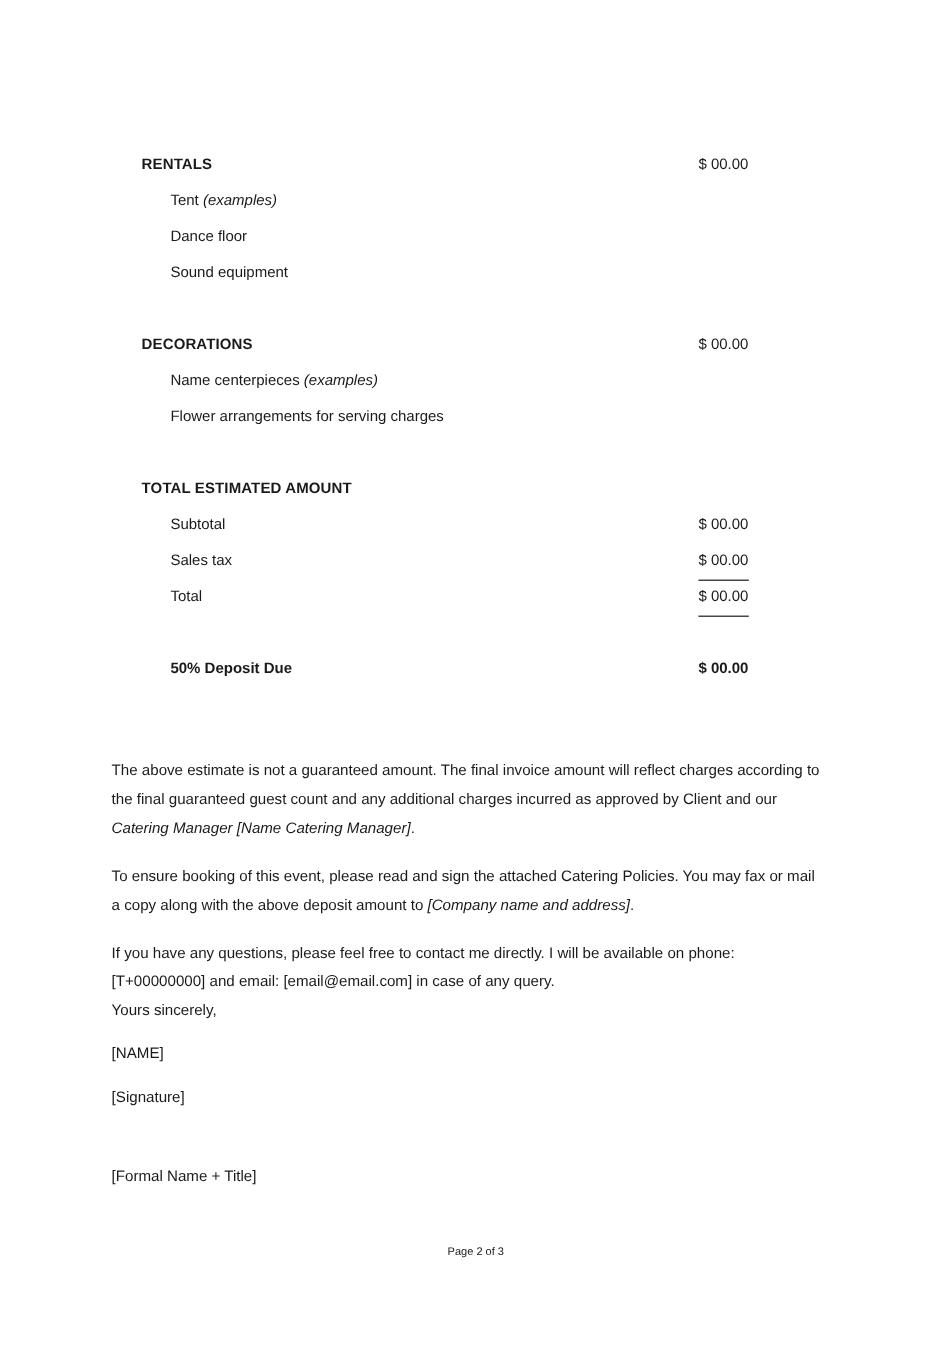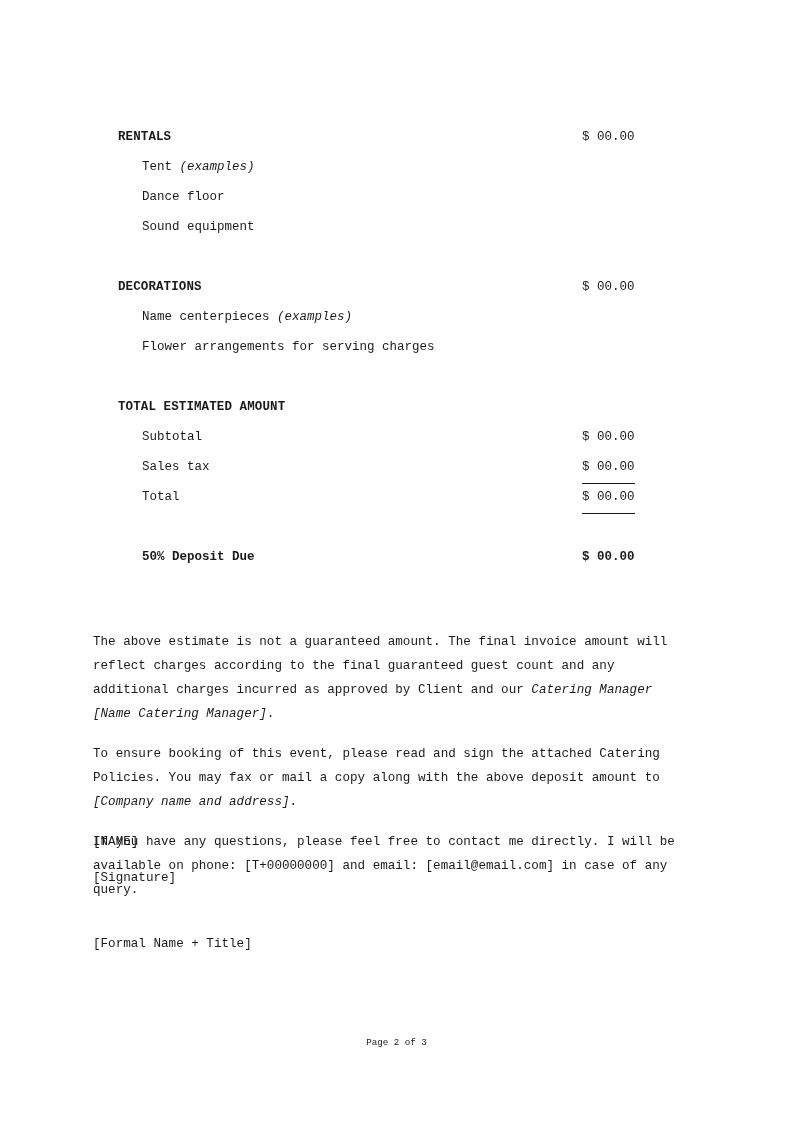--- a/index.html
+++ b/index.html
@@ -16,21 +16,20 @@
     color: #1a1a1a;
     -webkit-font-smoothing: antialiased;
   }
 
   .page {
     position: relative;
     width: 793px;
     height: 1122px;
     background: #ffffff;
     overflow: hidden;
-    font-family: Liberation Mono, monospace;
   }
 
   
   .estimate {
     position: absolute;
     left: 93px;
     top: 122px;
     width: 589px;
   }
 
@@ -217,20 +216,21 @@
     <p><span>The above estimate is not a guaranteed amount. The final invoice amount will reflect charges according to the final guaranteed guest count and any additional charges incurred as approved by Client and our </span><em>Catering Manager [Name Catering Manager]</em><span>.</span></p>
 
     <p><span>To ensure booking of this event, please read and sign the attached Catering Policies. You may fax or mail a copy along with the above deposit amount to </span><em>[Company name and address]</em><span>.</span></p>
 
     <p>If you have any questions, please feel free to contact me directly. I will be available on phone: [T+00000000] and email: [email@email.com] in case of any query.</p>
 
 
   </div>
 
   <div class="signature">
+    <div class="sig-line">Yours sincerely,</div>
     <div class="sig-line">[NAME]</div>
     <div class="sig-line">[Signature]</div>
     <div class="sig-gap"></div>
     <div class="sig-line">[Formal Name + Title]</div>
   </div>
 
   <div class="footer">Page 2 of 3</div>
 
 </div>
 

